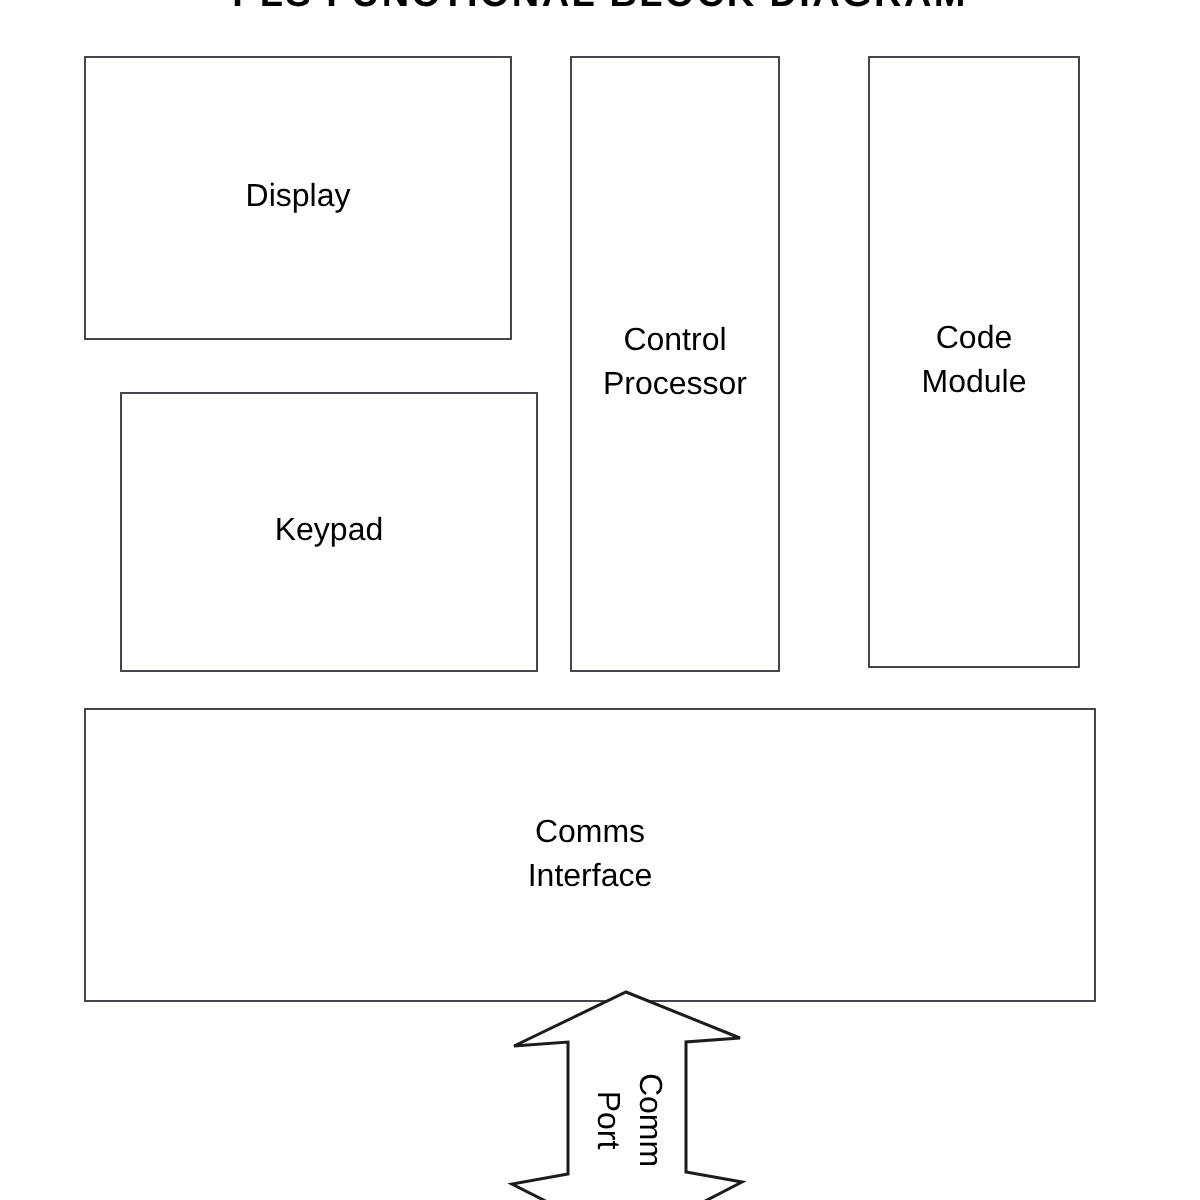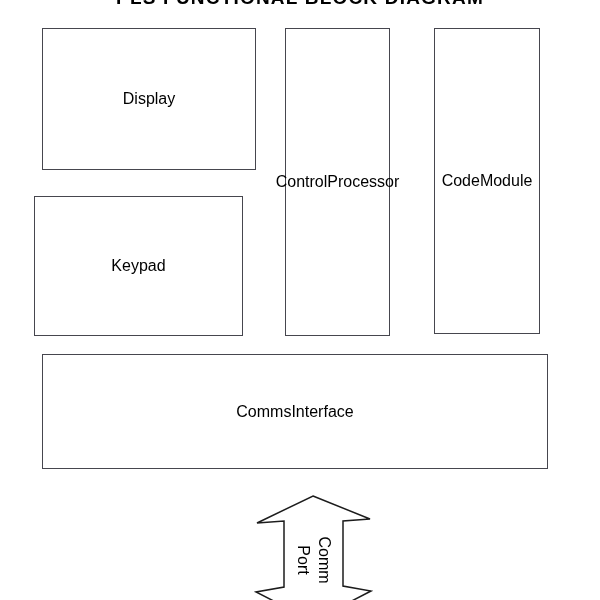--- a/index.html
+++ b/index.html
@@ -27,31 +27,32 @@
     letter-spacing: 1.2px;
     line-height: 20px;
     white-space: nowrap;
   }
   .block {
     position: absolute;
     box-sizing: border-box;
     border: 1.5px solid #46464e;
     background: #ffffff;
     display: flex;
+    flex-direction: column;
     align-items: center;
     justify-content: center;
     text-align: center;
     font-size: 16px;
     line-height: 22px;
   }
   .block-display   { left: 42px;  top: 28px;  width: 214px; height: 142px; }
-  .block-keypad    { left: 34px;  top: 196px; width: 209px; height: 140px; }
+  .block-keypad    { left: 60px;  top: 196px; width: 209px; height: 140px; }
   .block-control   { left: 285px; top: 28px;  width: 105px; height: 308px; }
   .block-code      { left: 434px; top: 28px;  width: 106px; height: 306px; }
-  .block-comms     { left: 42px;  top: 354px; width: 506px; height: 115px; }
+  .block-comms     { left: 42px;  top: 354px; width: 506px; height: 147px; }
   .arrow-svg {
     position: absolute;
     left: 240px;
     top: 490px;
     width: 150px;
     height: 135px;   
   }
   .comm-port-label {
     position: absolute;
     left: 263px;

